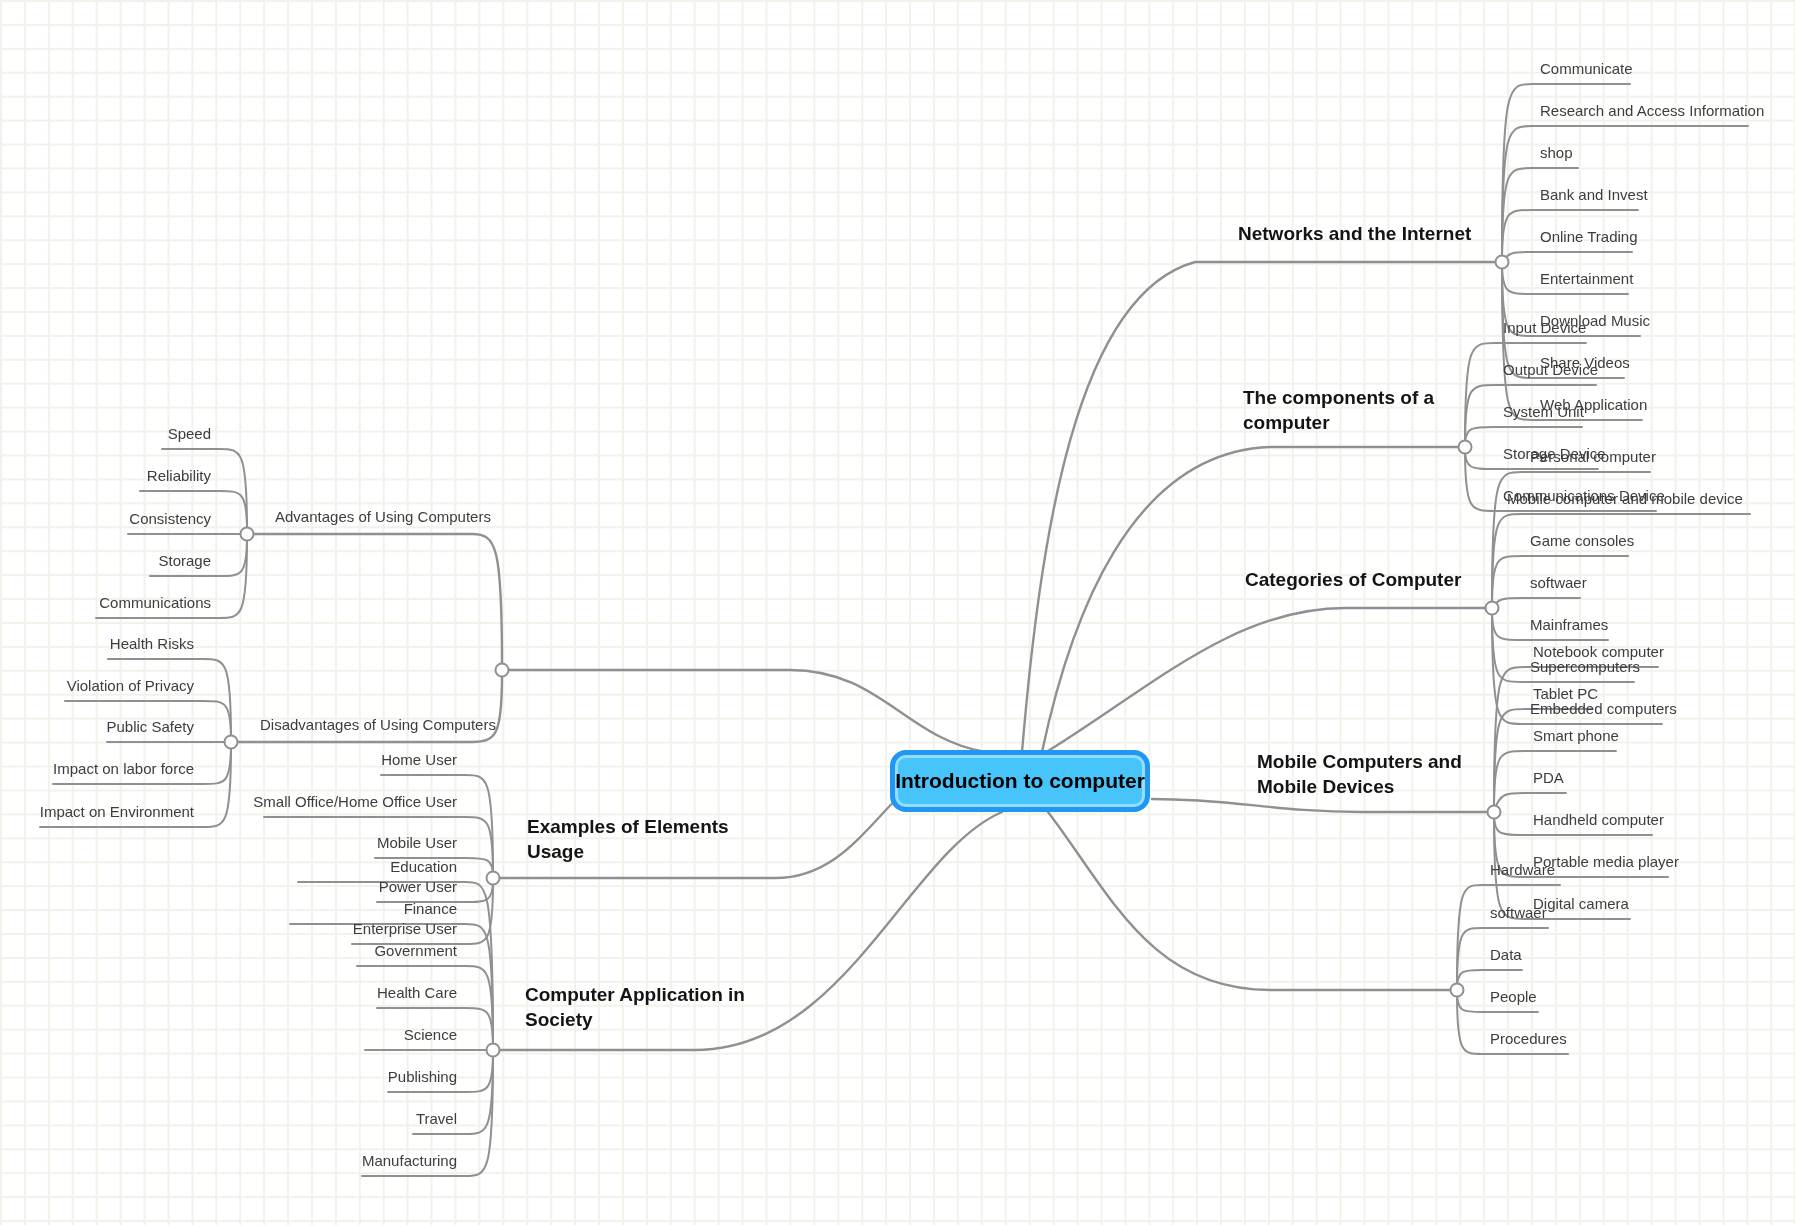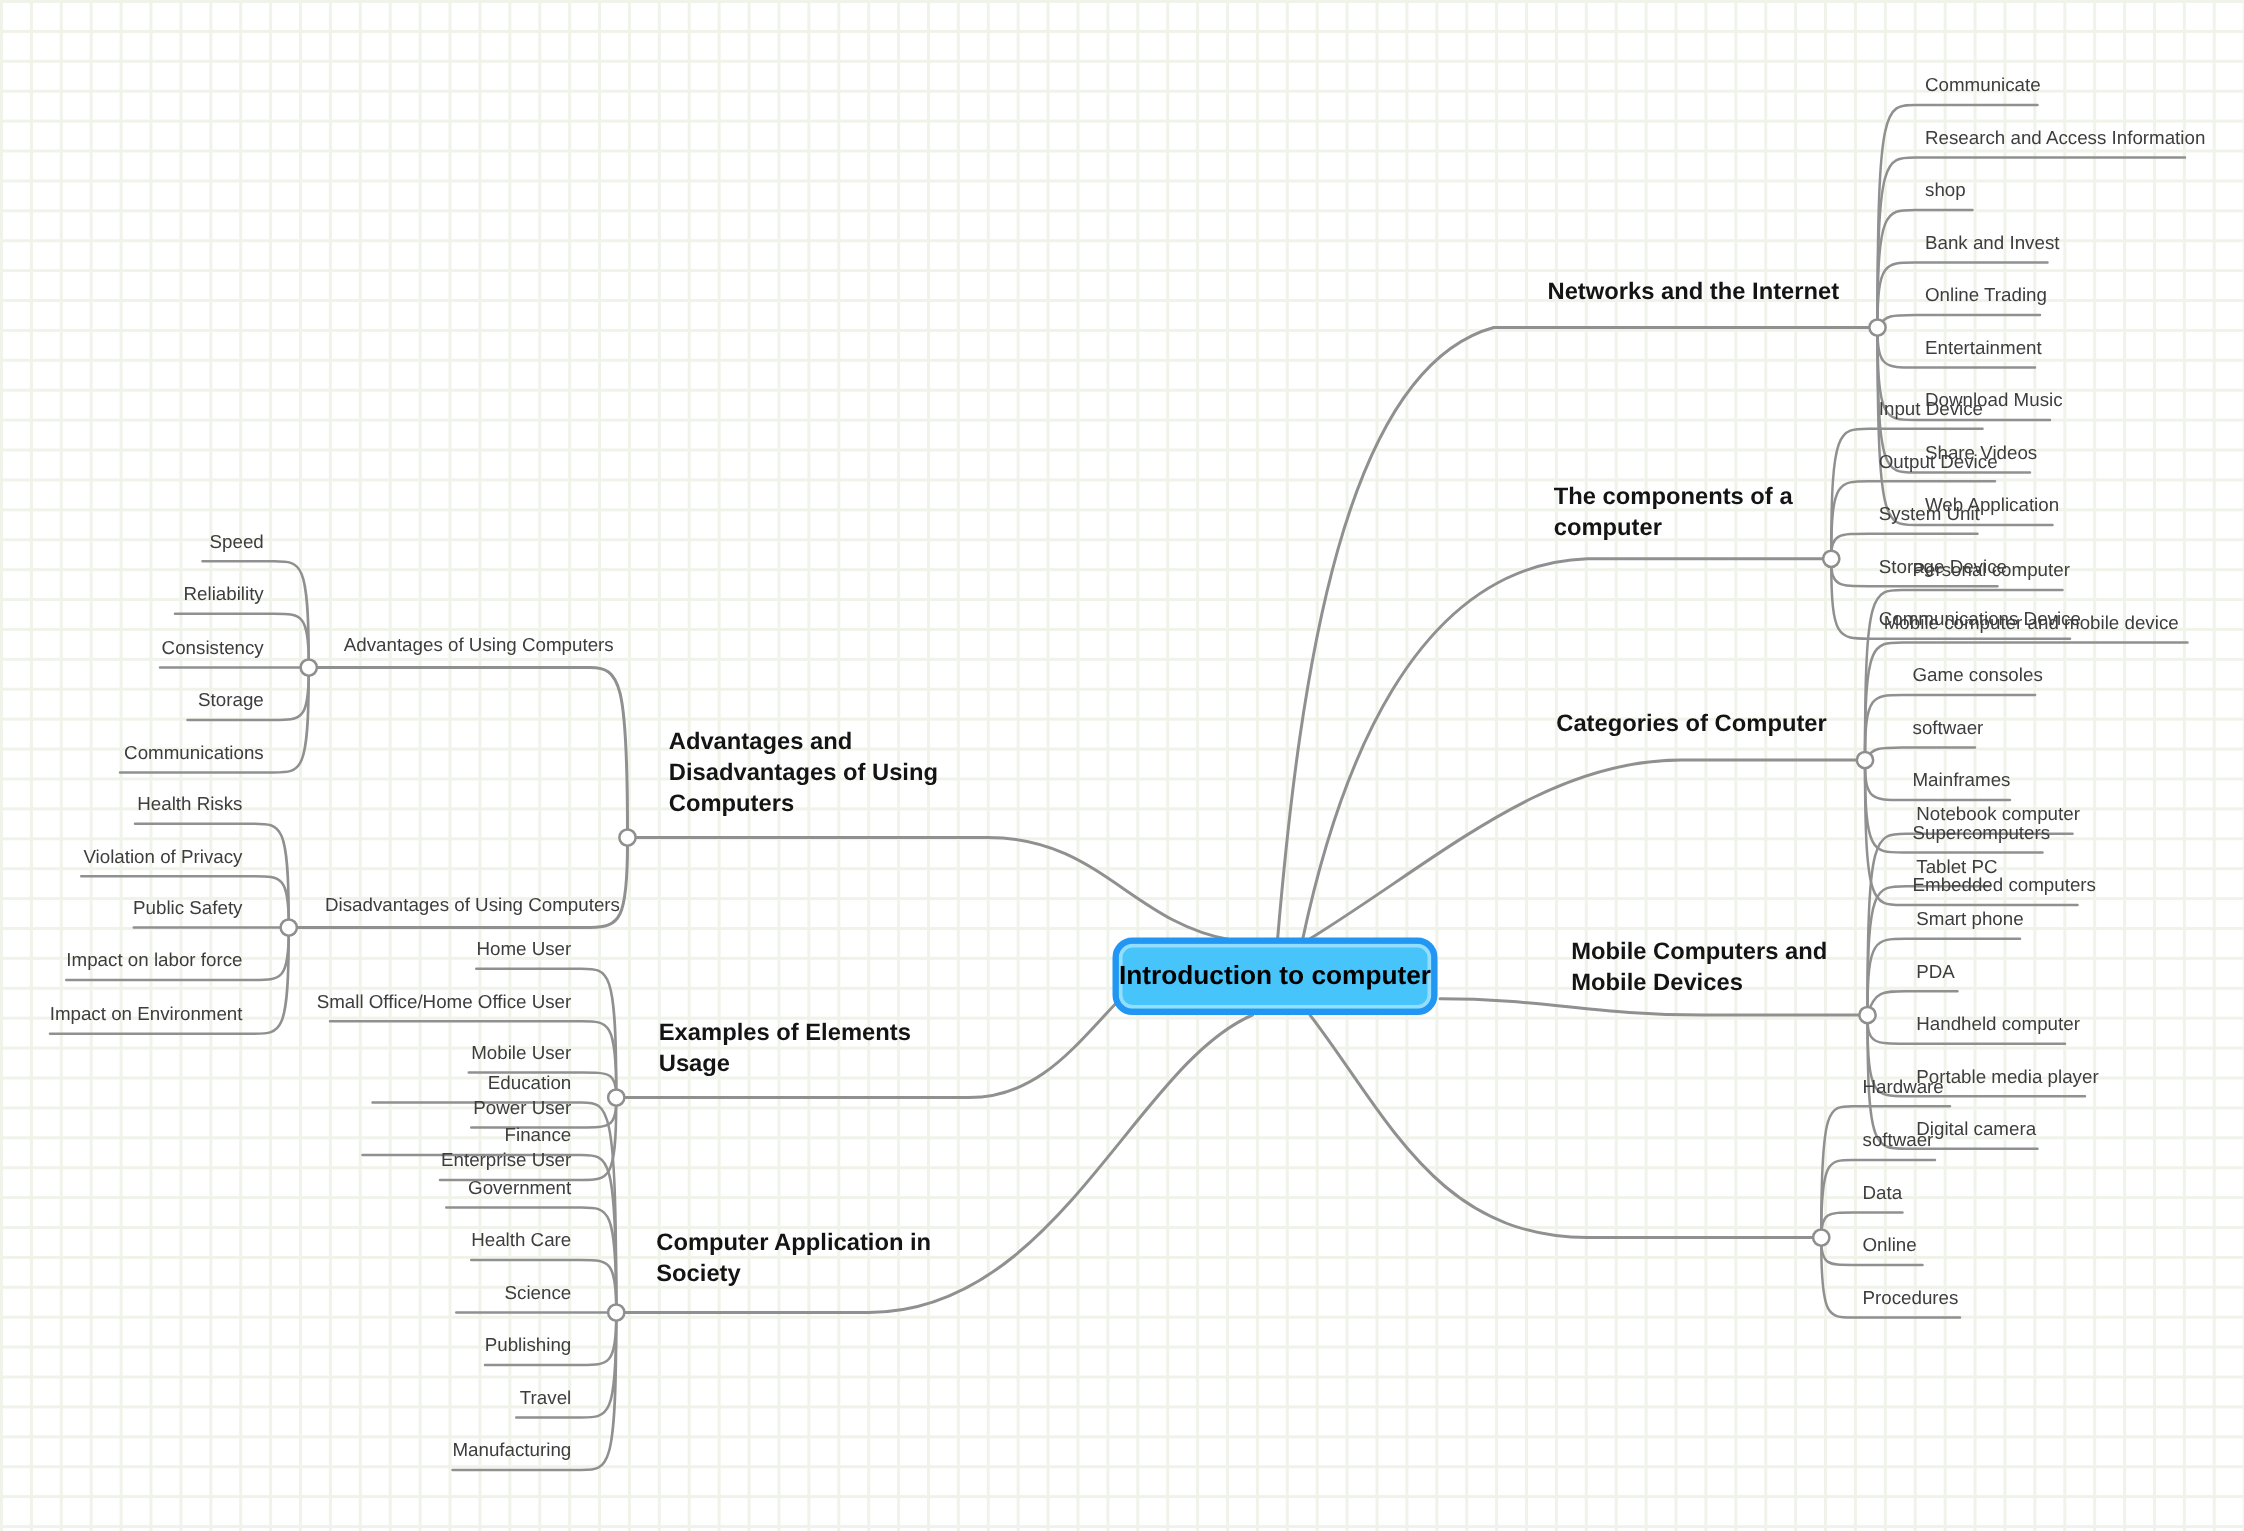--- a/index.html
+++ b/index.html
@@ -122,21 +122,20 @@
     <circle class="junction" cx="493" cy="878" r="6.5"></circle>
     <circle class="junction" cx="493" cy="1050" r="6.5"></circle>
   </svg>
 
   <div class="root-node">Introduction to computer</div>
 
   <div class="hdr nowrap" style="left:1238px;top:221px">Networks and the Internet</div>
   <div class="hdr" style="left:1243px;top:385px;width:210px">The components of a computer</div>
   <div class="hdr nowrap" style="left:1245px;top:567px">Categories of Computer</div>
   <div class="hdr" style="left:1257px;top:749px;width:220px">Mobile Computers and Mobile Devices</div>
-  <div class="hdr" style="left:535px;top:581px;width:225px">Advantages and Disadvantages of Using Computers</div>
   <div class="hdr" style="left:527px;top:814px;width:220px">Examples of Elements Usage</div>
   <div class="hdr" style="left:525px;top:982px;width:240px">Computer Application in Society</div>
 
   <div class="leaf r" style="left:1540px;top:60px">Communicate</div>
   <div class="leaf r" style="left:1540px;top:102px">Research and Access Information</div>
   <div class="leaf r" style="left:1540px;top:144px">shop</div>
   <div class="leaf r" style="left:1540px;top:186px">Bank and Invest</div>
   <div class="leaf r" style="left:1540px;top:228px">Online Trading</div>
   <div class="leaf r" style="left:1540px;top:270px">Entertainment</div>
   <div class="leaf r" style="left:1540px;top:312px">Download Music</div>
@@ -161,21 +160,21 @@
   <div class="leaf r" style="left:1533px;top:685px">Tablet PC</div>
   <div class="leaf r" style="left:1533px;top:727px">Smart phone</div>
   <div class="leaf r" style="left:1533px;top:769px">PDA</div>
   <div class="leaf r" style="left:1533px;top:811px">Handheld computer</div>
   <div class="leaf r" style="left:1533px;top:853px">Portable media player</div>
   <div class="leaf r" style="left:1533px;top:895px">Digital camera</div>
 
   <div class="leaf r" style="left:1490px;top:861px">Hardware</div>
   <div class="leaf r" style="left:1490px;top:904px">softwaer</div>
   <div class="leaf r" style="left:1490px;top:946px">Data</div>
-  <div class="leaf r" style="left:1490px;top:988px">Online</div>
+  <div class="leaf r" style="left:1490px;top:988px">People</div>
   <div class="leaf r" style="left:1490px;top:1030px">Procedures</div>
 
   <div class="leaf r" style="left:275px;top:508px">Advantages of Using Computers</div>
   <div class="leaf r" style="left:260px;top:716px">Disadvantages of Using Computers</div>
 
   <div class="leaf l" style="right:1584px;top:425px">Speed</div>
   <div class="leaf l" style="right:1584px;top:467px">Reliability</div>
   <div class="leaf l" style="right:1584px;top:510px">Consistency</div>
   <div class="leaf l" style="right:1584px;top:552px">Storage</div>
   <div class="leaf l" style="right:1584px;top:594px">Communications</div>

